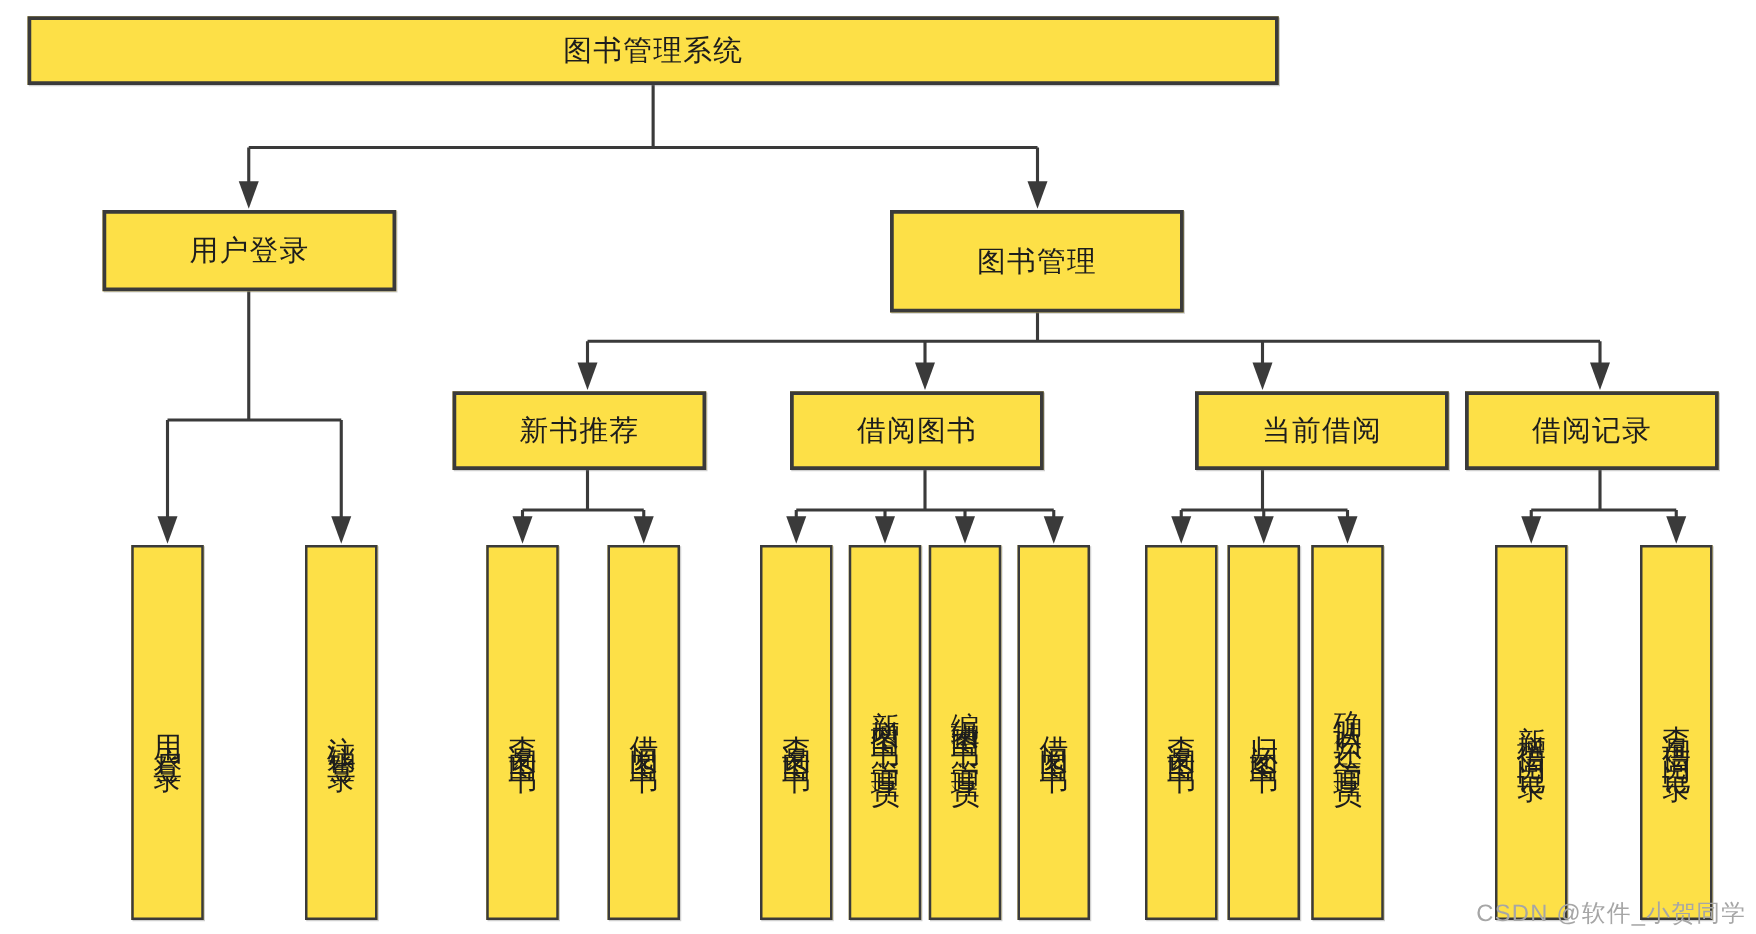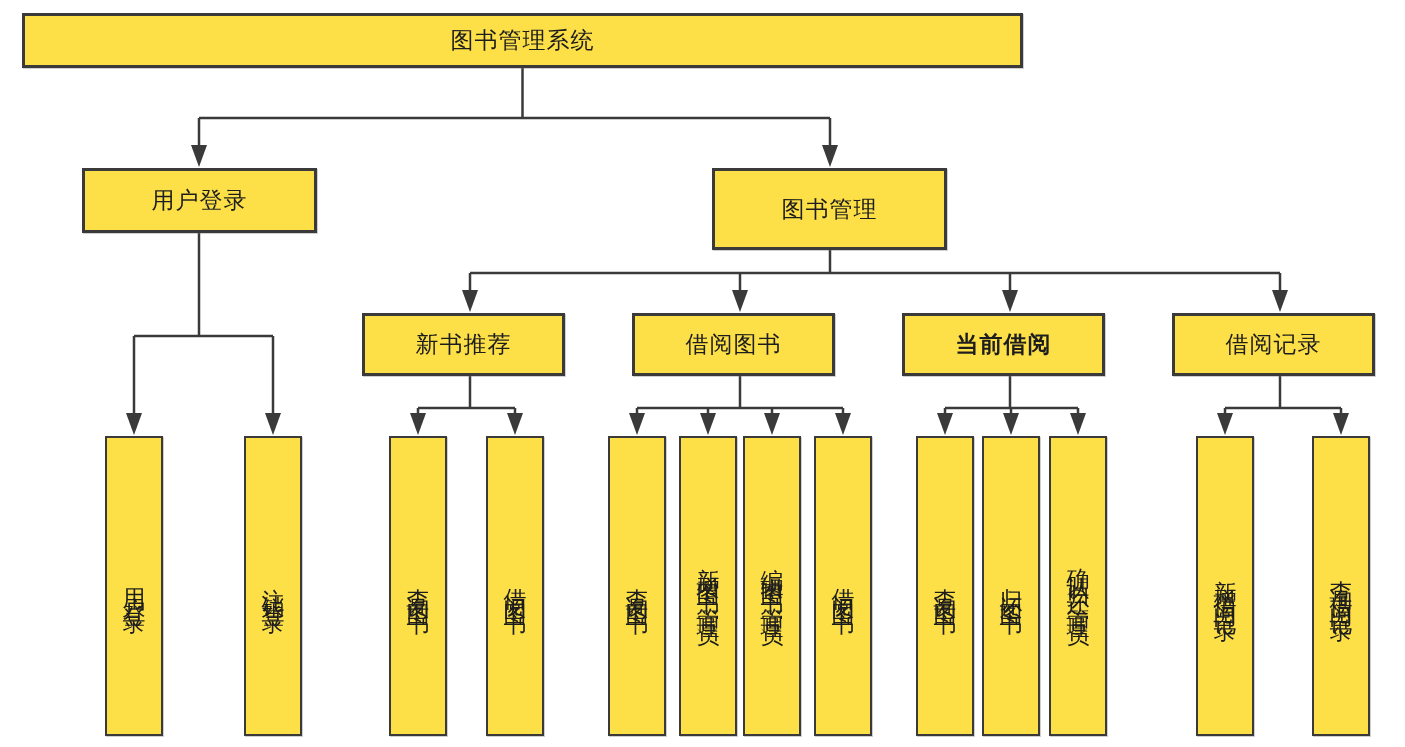--- a/index.html
+++ b/index.html
@@ -29,21 +29,21 @@
     letter-spacing: 1px;
     text-align: center;
     box-shadow: 1px 1px 0 rgba(120,120,120,0.35);
   }
   .root  { left: 22px;  top: 13px;  width: 1001px; height: 55px; }
   .lvl2a { left: 82px;  top: 168px; width: 235px;  height: 65px; }
   .lvl2b { left: 712px; top: 168px; width: 235px;  height: 82px; }
   .lvl3  { top: 313px; height: 63px; width: 203px; }
   .l3a { left: 362px; }
   .l3b { left: 632px; }
-  .l3c { left: 902px; font-weight: bold; }
+  .l3c { left: 956px; }
   .l3d { left: 1172px; }
   .leaf {
     top: 436px;
     width: 58px;
     height: 300px;
     border-width: 2.5px;
     writing-mode: vertical-rl;
     letter-spacing: 8px;
     font-size: 23px;
     line-height: 1;
@@ -163,14 +163,15 @@
   <div class="node leaf lf5">查询图书</div>
   <div class="node leaf lf6">新增图书（管理员）</div>
   <div class="node leaf lf7">编辑图书（管理员）</div>
   <div class="node leaf lf8">借阅图书</div>
   <div class="node leaf lf9">查询图书</div>
   <div class="node leaf lf10">归还图书</div>
   <div class="node leaf lf11">确认归还（管理员）</div>
   <div class="node leaf lf12">新增借阅记录</div>
   <div class="node leaf lf13">查询借阅记录</div>
 
+  <div class="watermark">CSDN @软件_小贺同学</div>
 
 </div>
 
 </body></html>

